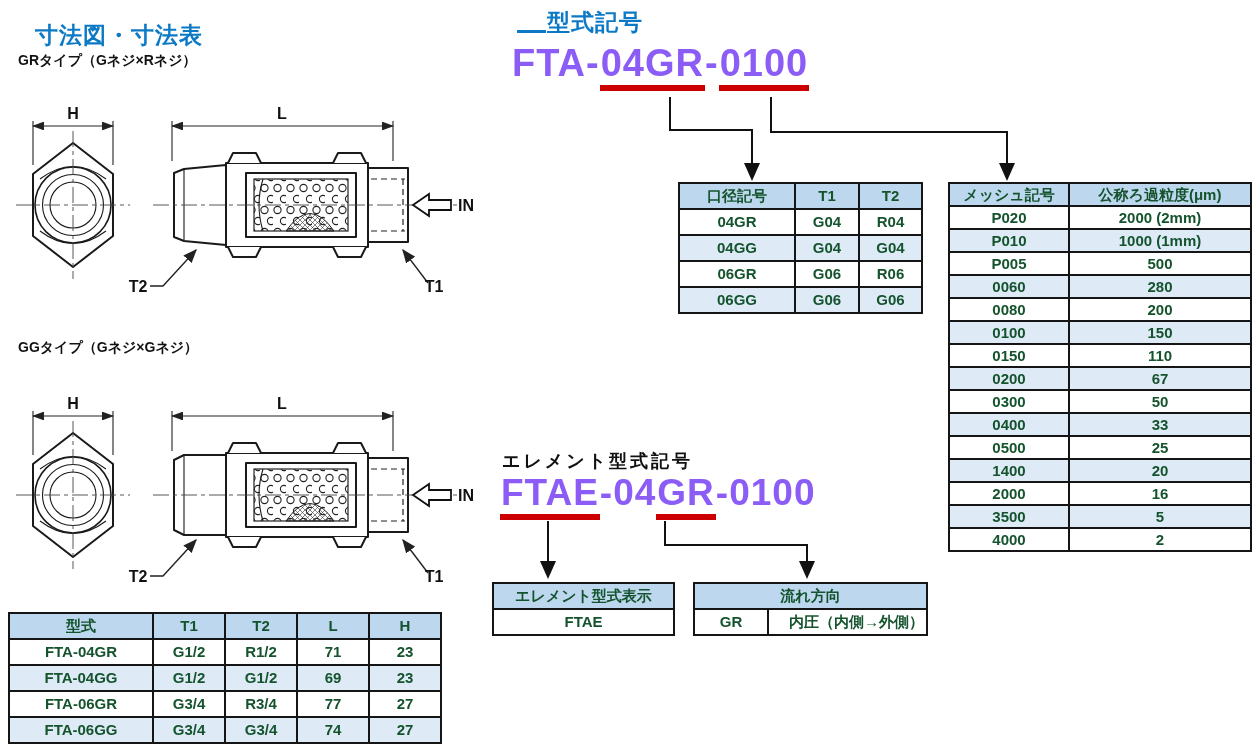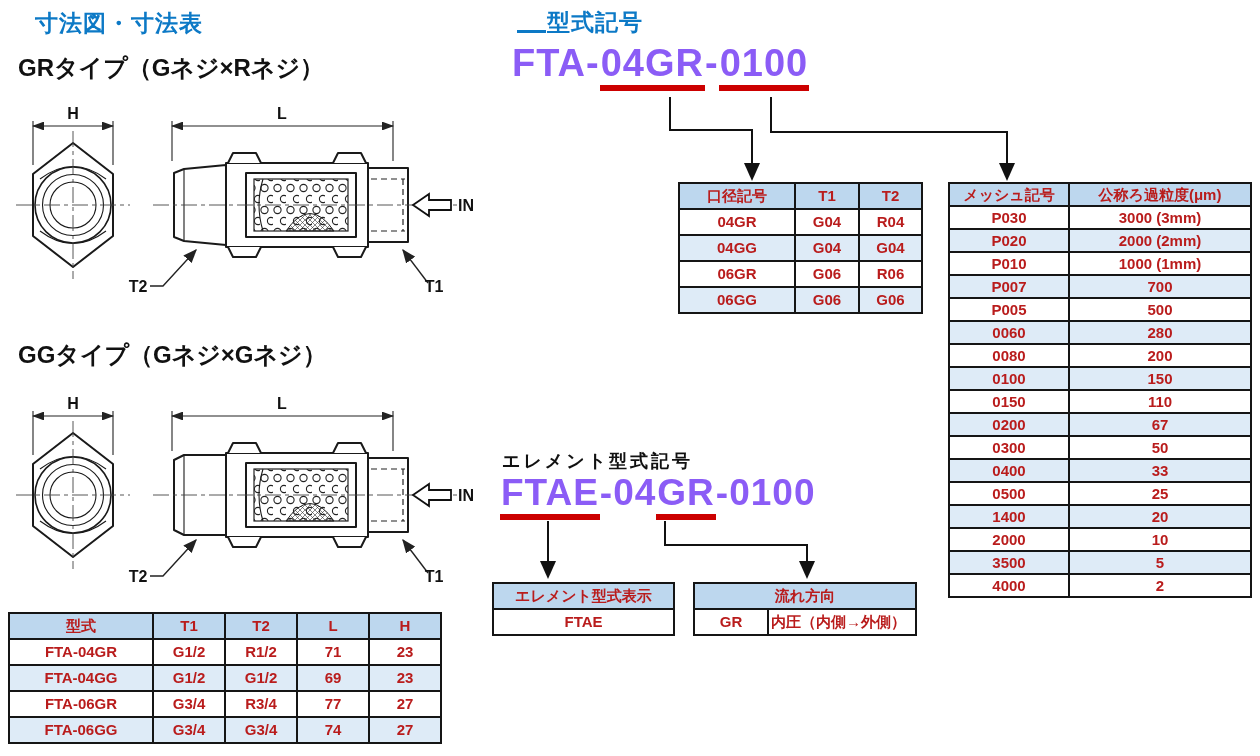--- a/index.html
+++ b/index.html
@@ -5,52 +5,52 @@
   html,body{margin:0;padding:0;}
   body{
     width:1260px;height:756px;position:relative;overflow:hidden;
     background:#ffffff;color:#111;
     font-family:"Liberation Sans","DejaVu Sans",sans-serif;
   }
   .abs{position:absolute;}
 
   
   .blue-title{font-size:23px;font-weight:800;color:#0C79C6;letter-spacing:1px;white-space:nowrap;}
-  .title-left{left:35px;top:8px;font-family:Liberation Serif, serif;}
+  .title-left{left:35px;top:20px;font-family:Liberation Serif, serif;}
   .title-right{left:547px;top:7px;}
   .title-bar{left:517px;top:30px;width:29px;height:3px;background:#0C79C6;}
-  .type-label{font-size:24px;font-weight:bold;color:#111;white-space:nowrap;}
+  .type-label{font-size:14px;font-weight:bold;color:#111;white-space:nowrap;}
   .gr-label{left:18px;top:52px;}
   .gg-label{left:18px;top:339px;}
   .element-heading{left:502px;top:449px;font-size:18px;font-weight:bold;letter-spacing:3px;white-space:nowrap;}
 
   
   .model-code{font-weight:700;color:#8b5cf6;white-space:nowrap;letter-spacing:1px;}
   .code-main{left:512px;top:42px;font-size:38px;}
   .code-elem{left:500px;top:472px;font-size:37px;}
   .ru{border-bottom:6px solid #CC0000;padding:0 1px 1px 1px;}
 
   
   table.tbl{
     position:absolute;border-collapse:collapse;table-layout:fixed;
-    font-weight:bold;font-size:15px;color:#b91c1c;background:#fff;
+    font-weight:bold;font-size:15px;color:#14532d;background:#fff;
   }
   .tbl th,.tbl td{
     border:2px solid #151515;text-align:center;vertical-align:middle;
     padding:1px 2px;height:22px;line-height:1.15;overflow:hidden;white-space:nowrap;
   }
   .tbl th{background:#BDD7EE;}
   .tbl tbody tr:nth-child(even) td{background:#DEEBF7;}
   .tbl-dim{left:8px;top:612px;}
   .tbl-bore{left:678px;top:182px;}
   .tbl-mesh{left:948px;top:182px;}
   .tbl-mesh th,.tbl-mesh td{height:21px;padding:0 2px;}
   .tbl-elem{left:492px;top:582px;}
   .tbl-flow{left:693px;top:582px;}
-  .tbl-flow td:nth-child(2){text-align:left;padding-left:2px;}
+  .tbl-flow td:nth-child(2){text-align:left;padding-left:20px;}
 
   
   svg.drawing{position:absolute;left:0;width:490px;height:210px;}
   #gr-drawing{top:95px;}
   #gg-drawing{top:385px;}
   svg .outline{fill:#ffffff;stroke:#1a1a1a;stroke-width:2;stroke-linejoin:round;}
   svg .thin{fill:none;stroke:#1a1a1a;stroke-width:1.1;}
   svg .cl{fill:none;stroke:#444;stroke-width:0.9;stroke-dasharray:16 4 4 4;}
   svg .dim{fill:none;stroke:#222;stroke-width:1.1;}
   svg .dash{fill:none;stroke:#222;stroke-width:1.2;stroke-dasharray:6 4;}
@@ -326,36 +326,28 @@
         <col style="width: 182px;">
       </colgroup>
       <thead>
         <tr>
           <th>メッシュ記号</th>
           <th>公称ろ過粒度(μm)</th>
         </tr>
       </thead>
       <tbody>
         <tr>
-          <td>P030</td>
-          <td>3000 (3mm)</td>
-        </tr>
-        <tr>
           <td>P020</td>
           <td>2000 (2mm)</td>
         </tr>
         <tr>
           <td>P010</td>
           <td>1000 (1mm)</td>
         </tr>
         <tr>
-          <td>P007</td>
-          <td>700</td>
-        </tr>
-        <tr>
           <td>P005</td>
           <td>500</td>
         </tr>
         <tr>
           <td>0060</td>
           <td>280</td>
         </tr>
         <tr>
           <td>0080</td>
           <td>200</td>
@@ -383,21 +375,21 @@
         <tr>
           <td>0500</td>
           <td>25</td>
         </tr>
         <tr>
           <td>1400</td>
           <td>20</td>
         </tr>
         <tr>
           <td>2000</td>
-          <td>10</td>
+          <td>16</td>
         </tr>
         <tr>
           <td>3500</td>
           <td>5</td>
         </tr>
         <tr>
           <td>4000</td>
           <td>2</td>
         </tr>
       </tbody>

